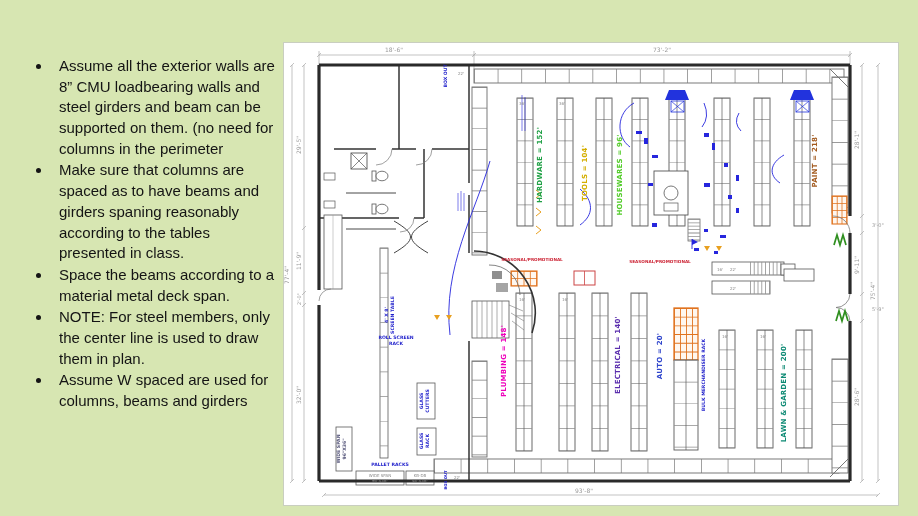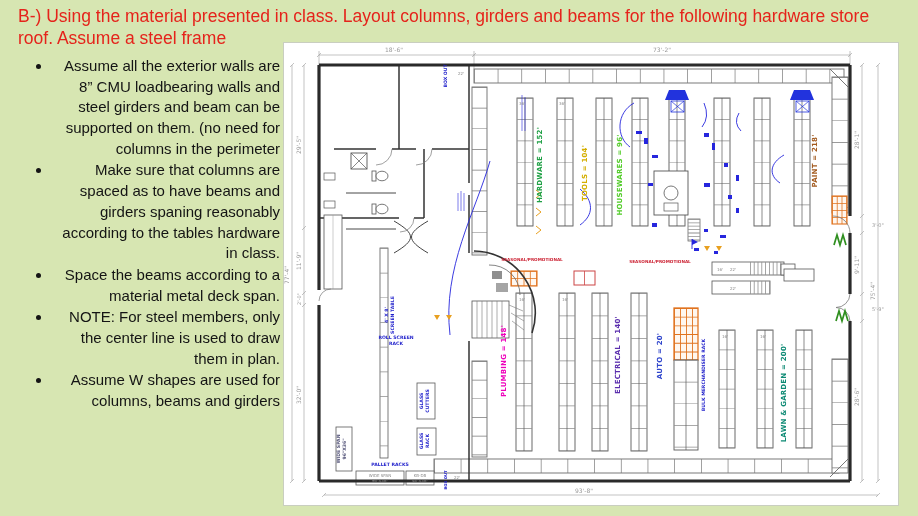--- a/index.html
+++ b/index.html
@@ -2,46 +2,45 @@
 <html><head>
 <meta charset="utf-8">
 <style>
   html,body{margin:0;padding:0;}
   .slide{position:relative;width:918px;height:516px;background:#d7e6b2;
          font-family:"Liberation Sans",sans-serif;overflow:hidden;}
   .title{position:absolute;left:18px;top:5px;width:872px;color:#e5231b;
          font-size:17.5px;line-height:1.28;font-weight:400;}
   .bullets{position:absolute;left:18px;top:56px;width:262px;color:#141414;
            font-size:15px;line-height:1.38;}
-  .bullets ul{margin:0;padding-left:34px;text-align:right;}
+  .bullets ul{margin:0;padding-left:34px;}
   .bullets li{margin:0 0 1px 0;padding-left:7px;}
   .sheet{position:absolute;left:283px;top:42px;width:614px;height:462px;
          background:#ffffff;border:1px solid #c9cec0;}
   svg text{font-family:"DejaVu Sans",sans-serif;}
   .dim{fill:#9a9a9a;font-size:6px;}
   .dimsm{fill:#9a9a9a;font-size:5px;}
   .dept{font-size:7px;font-weight:bold;letter-spacing:.2px;}
   .bluelab{fill:#2323cc;font-size:4.6px;font-weight:bold;}
   .redlab{fill:#cc2233;font-size:4.2px;font-weight:bold;}
   .tinygrey{fill:#8a8a8a;font-size:4px;}
 </style>
 </head>
 <body>
 
 <div class="slide">
 
-  <div class="title">B-) Using the material presented in class. Layout columns, girders and beams for the following hardware store roof. Assume a steel frame</div>
 
   <div class="bullets">
     <ul>
       <li>Assume all the exterior walls are 8” CMU loadbearing walls and steel girders and beam can be supported on them. (no need for columns in the perimeter</li>
-      <li>Make sure that columns are spaced as to have beams and girders spaning reasonably according to the tables hardware in class.</li>
+      <li>Make sure that columns are spaced as to have beams and girders spaning reasonably according to the tables presented in class.</li>
       <li>Space the beams according to a material metal deck span.</li>
       <li>NOTE: For steel members, only the center line is used to draw them in plan.</li>
-      <li>Assume W shapes are used for columns, beams and girders</li>
+      <li>Assume W spaced are used for columns, beams and girders</li>
     </ul>
   </div>
 
   <div class="sheet">
   <svg width="614" height="462" viewBox="0 0 614 462">
     <defs>
       <g id="rackT">
         <rect x="0" y="0" width="16" height="128" fill="#ffffff" stroke="#5a5a5a" stroke-width="0.9"></rect>
         <line x1="8" y1="0" x2="8" y2="128" stroke="#8d8d8d" stroke-width="16" stroke-dasharray="0.7,20.6"></line>
         <line x1="8" y1="0" x2="8" y2="128" stroke="#5a5a5a" stroke-width="0.7"></line>

